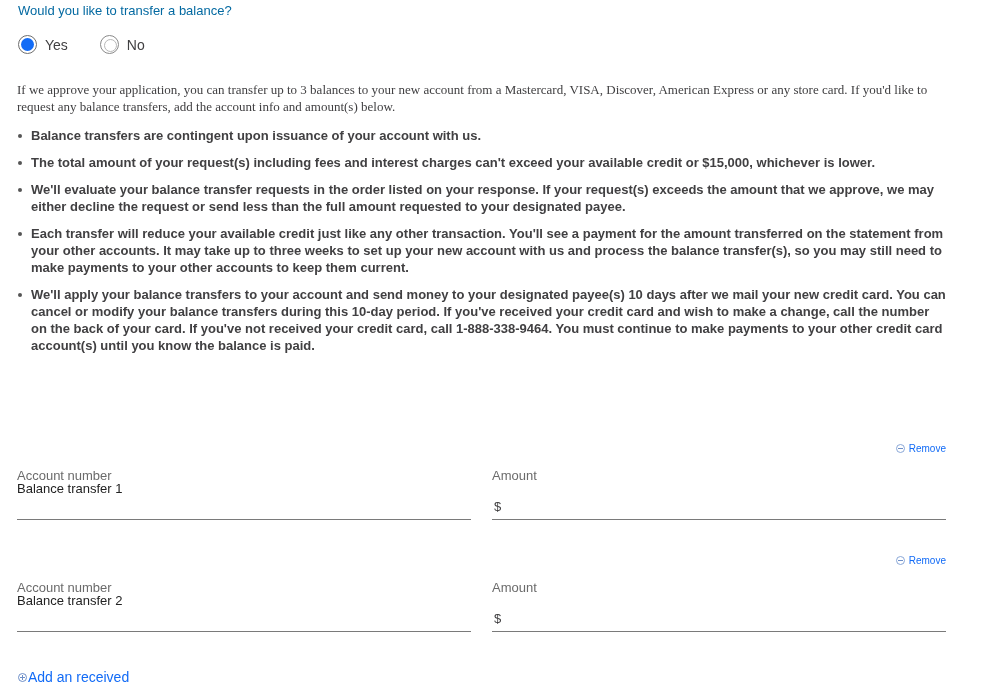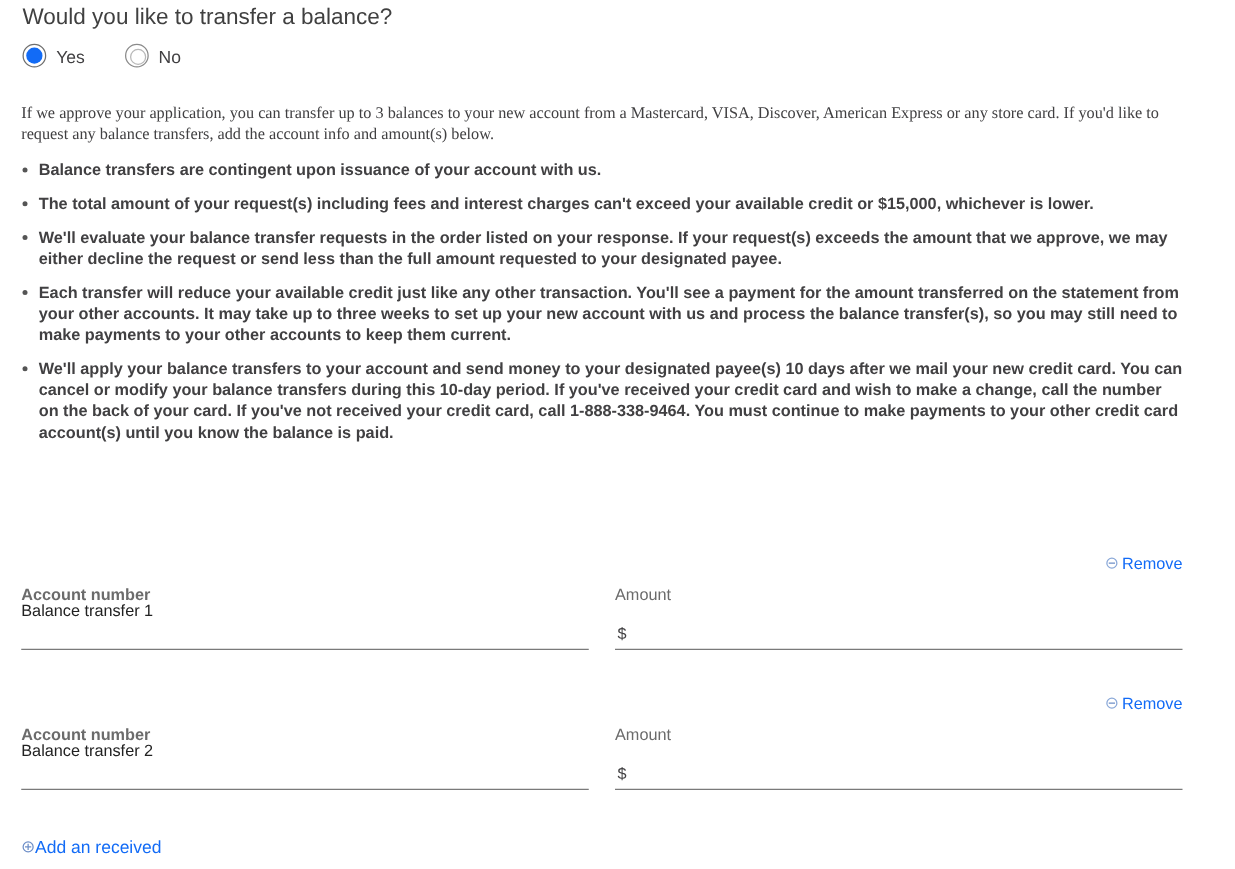--- a/index.html
+++ b/index.html
@@ -1,43 +1,43 @@
 <!DOCTYPE html>
 <html><head>
 <meta charset="utf-8">
 <style>
   * { box-sizing: border-box; margin: 0; padding: 0; }
   html, body { width: 988px; height: 695px; background: #ffffff; overflow: hidden; }
   body { font-family: "Liberation Sans", "DejaVu Sans", sans-serif; color: #414042; font-size: 13px; position: relative; }
 
-  .question { position: absolute; left: 18px; top: 3px; font-size: 18px; color: #404040; }
+  .question { position: absolute; left: 18px; top: 3px; font-size: 13px; color: #0369a1; }
 
   .radio-group { position: absolute; left: 18px; top: 35px; display: flex; align-items: center; }
   .radio { display: flex; align-items: center; cursor: pointer; margin-right: 32px; }
   .radio-circle { width: 19px; height: 19px; border-radius: 50%; border: 1px solid #8a8a8a; position: relative; background: #fff; }
   .radio-circle.checked { border-color: #6e6e6e; }
   .radio-circle.checked::after { content: ""; position: absolute; left: 2px; top: 2px; width: 13px; height: 13px; border-radius: 50%; background: #126bf6; }
   .radio-circle.unchecked::after { content: ""; position: absolute; left: 3px; top: 3px; width: 11px; height: 11px; border-radius: 50%; border: 1px solid #b8b8b8; }
   .radio-label { margin-left: 8px; font-size: 14px; color: #414042; }
 
   .intro { position: absolute; left: 17px; top: 81px; width: 940px; font-size: 13px; line-height: 17px; color: #414042; font-family: Liberation Serif, serif; }
 
   .bullets { position: absolute; left: 17px; top: 127px; width: 930px; list-style: none; }
   .bullets li { position: relative; padding-left: 14px; font-size: 13px; line-height: 17px; color: #414042; margin-bottom: 10px; font-weight: bold; }
   .bullets li::before { content: ""; position: absolute; left: 1px; top: 7px; width: 4px; height: 4px; border-radius: 50%; background: #555; }
 
   .bt-section { position: absolute; left: 17px; width: 929px; }
   .bt-title { position: absolute; left: 0; top: 0; font-size: 13px; color: #222; margin-top: 38px; }
-  .remove-link { position: absolute; right: 0; top: 0; font-size: 13px; color: #126bf6; display: flex; align-items: center; cursor: pointer; }
+  .remove-link { position: absolute; right: 0; top: 0; font-size: 10px; color: #126bf6; display: flex; align-items: center; cursor: pointer; }
   .remove-link .minus-icon { width: 9px; height: 9px; border: 1px solid #8aa8d8; border-radius: 50%; position: relative; margin-right: 4px; }
   .remove-link .minus-icon::after { content: ""; position: absolute; left: 1px; top: 3px; width: 5px; height: 1px; background: #6e8fc8; }
 
   .field-label { position: absolute; top: 25px; font-size: 13px; color: #6b6b6b; }
   .field-input { position: absolute; top: 45px; height: 32px; border: none; border-bottom: 1px solid #7a7a7a; background: transparent; outline: none; font-family: "Liberation Sans", sans-serif; font-size: 13px; color: #414042; }
-  .acct-label { left: 0; font-weight: bold; }
+  .acct-label { left: 0; }
   .acct-input { left: 0; width: 454px; }
   .amt-label { left: 475px; }
   .amt-wrap { position: absolute; left: 475px; top: 45px; width: 454px; height: 32px; border-bottom: 1px solid #7a7a7a; display: flex; align-items: center; }
   .dollar { font-size: 13px; color: #414042; margin-left: 2px; margin-top: 6px; }
   .amt-input { flex: 1; height: 100%; border: none; outline: none; background: transparent; font-family: "Liberation Sans", sans-serif; font-size: 13px; }
 
   .add-link { position: absolute; left: 18px; top: 669px; font-size: 14px; color: #126bf6; display: flex; align-items: center; cursor: pointer; }
   .add-link .plus-icon { width: 9px; height: 9px; border: 1px solid #6e8fc8; border-radius: 50%; position: relative; margin-right: 1px; margin-top: 1px; }
   .add-link .plus-icon::before { content: ""; position: absolute; left: 1px; top: 3px; width: 5px; height: 1px; background: #6e8fc8; }
   .add-link .plus-icon::after { content: ""; position: absolute; left: 3px; top: 1px; width: 1px; height: 5px; background: #6e8fc8; }

